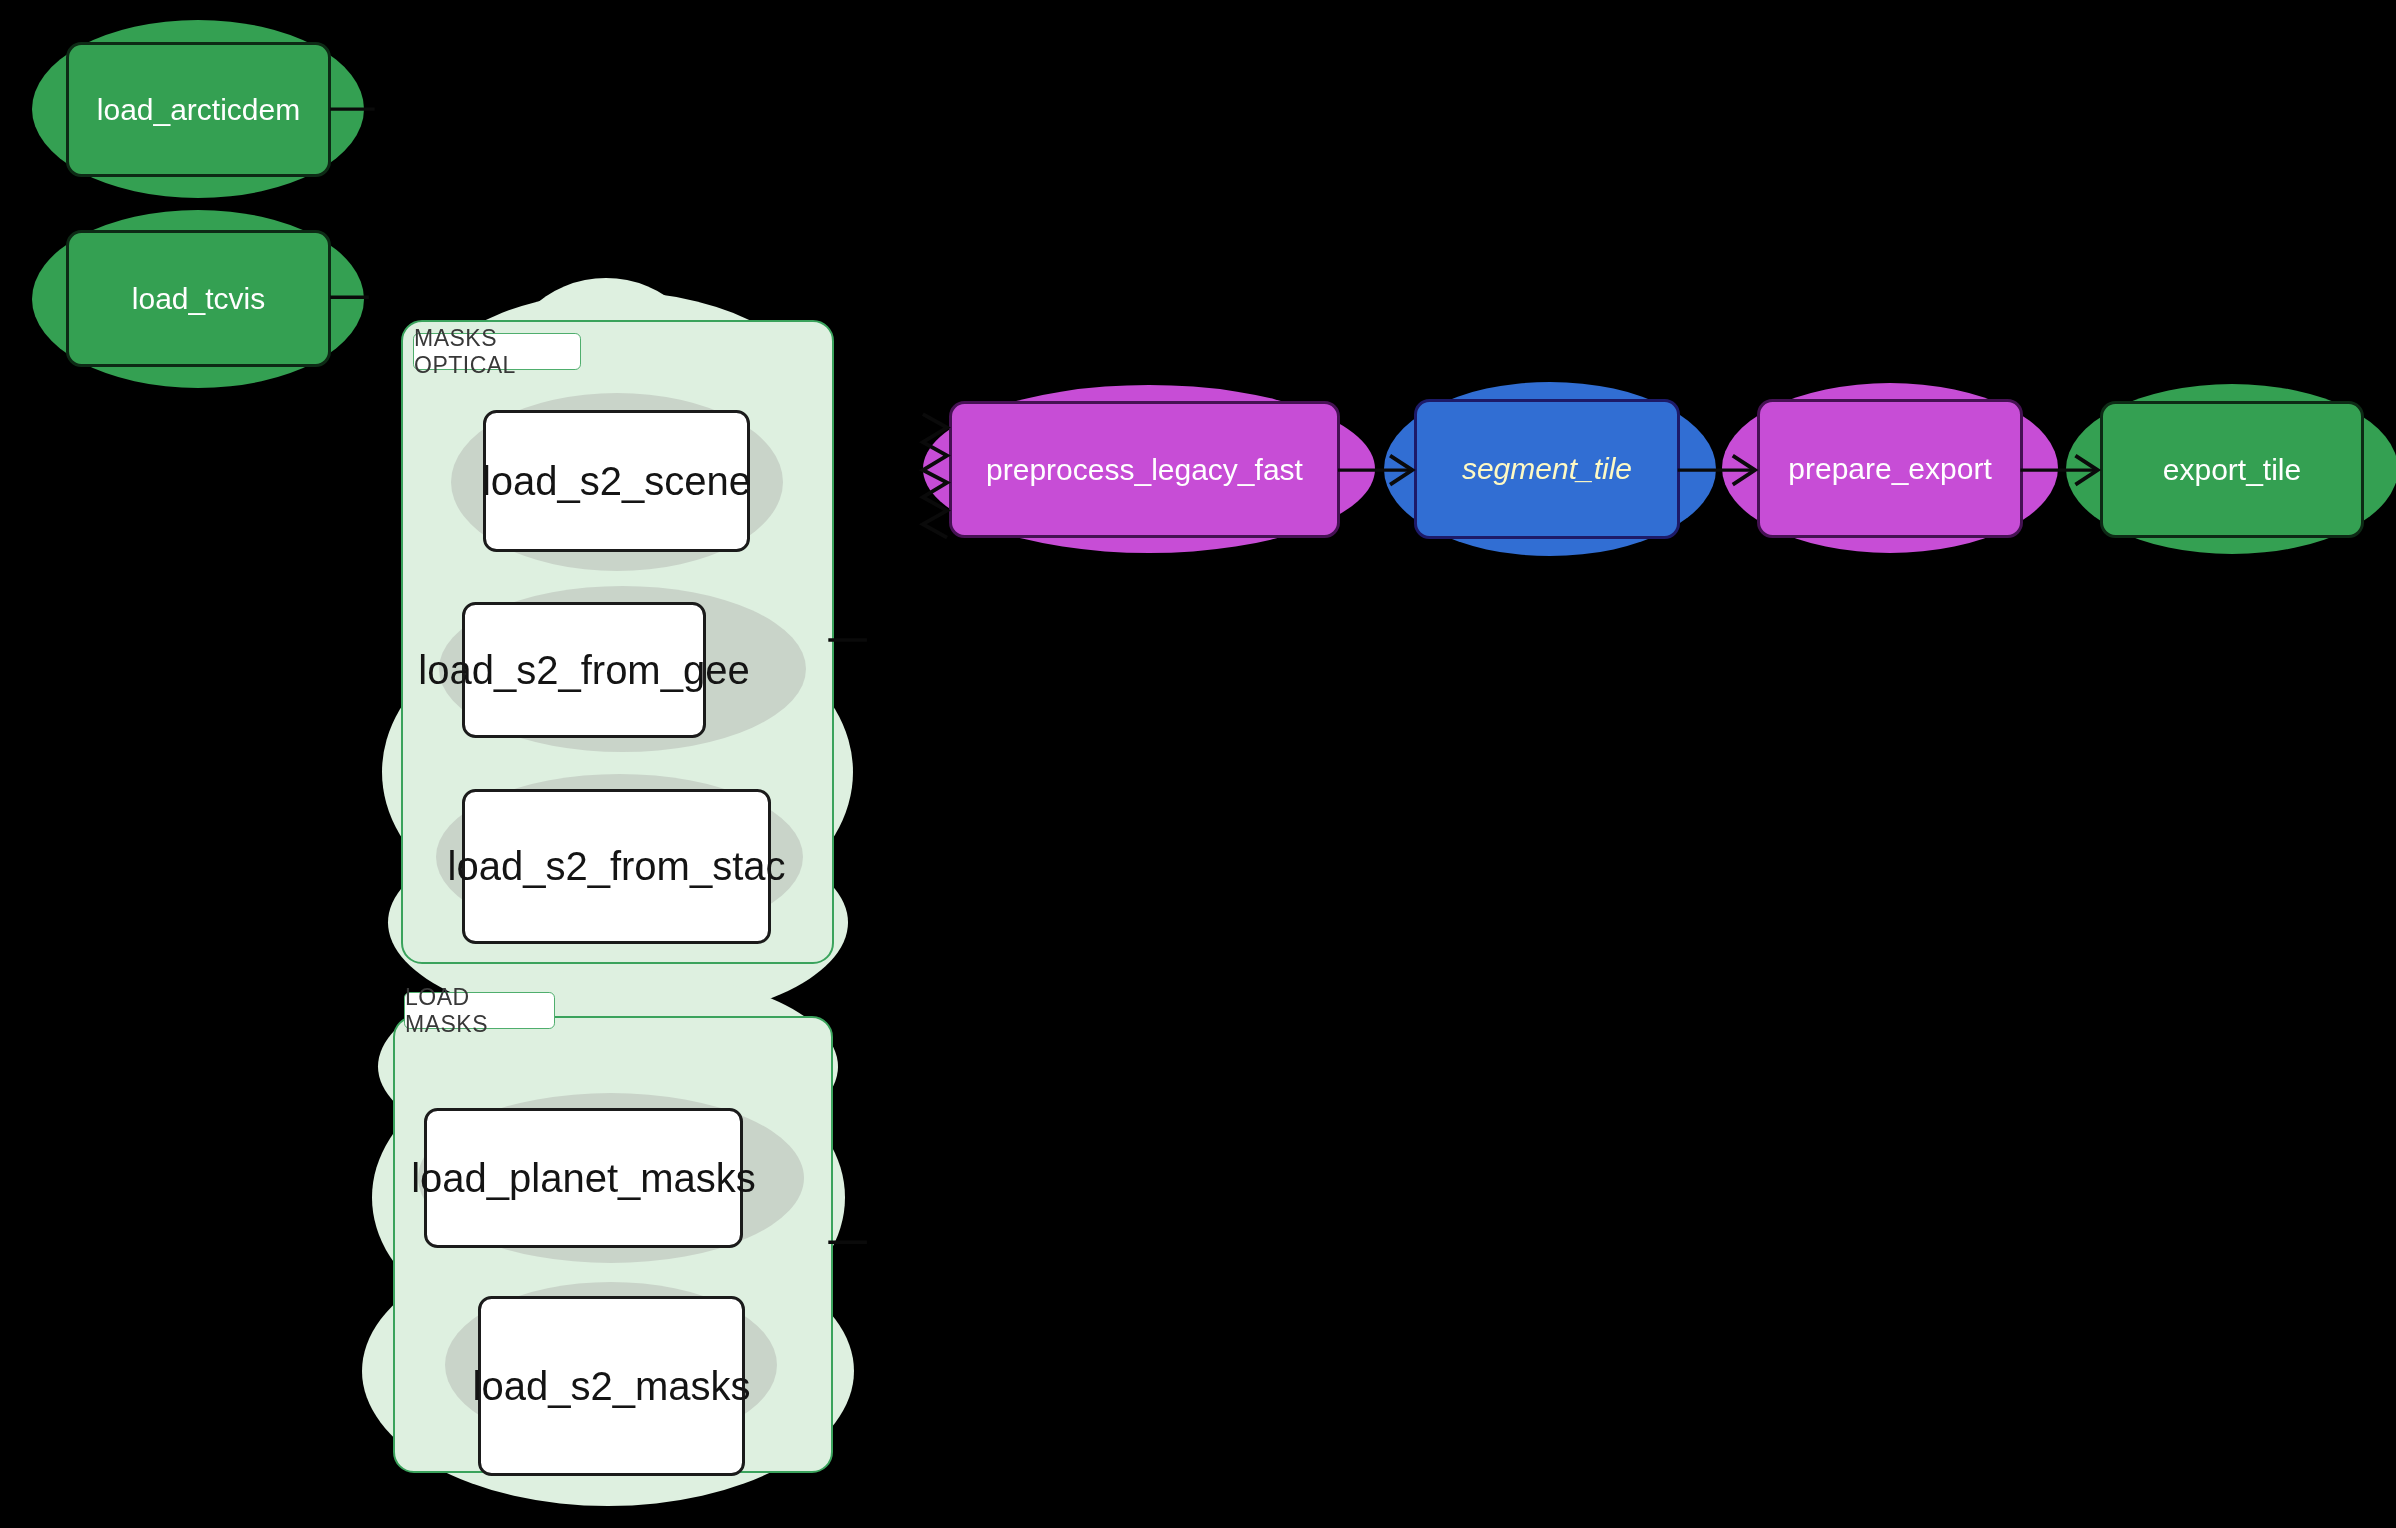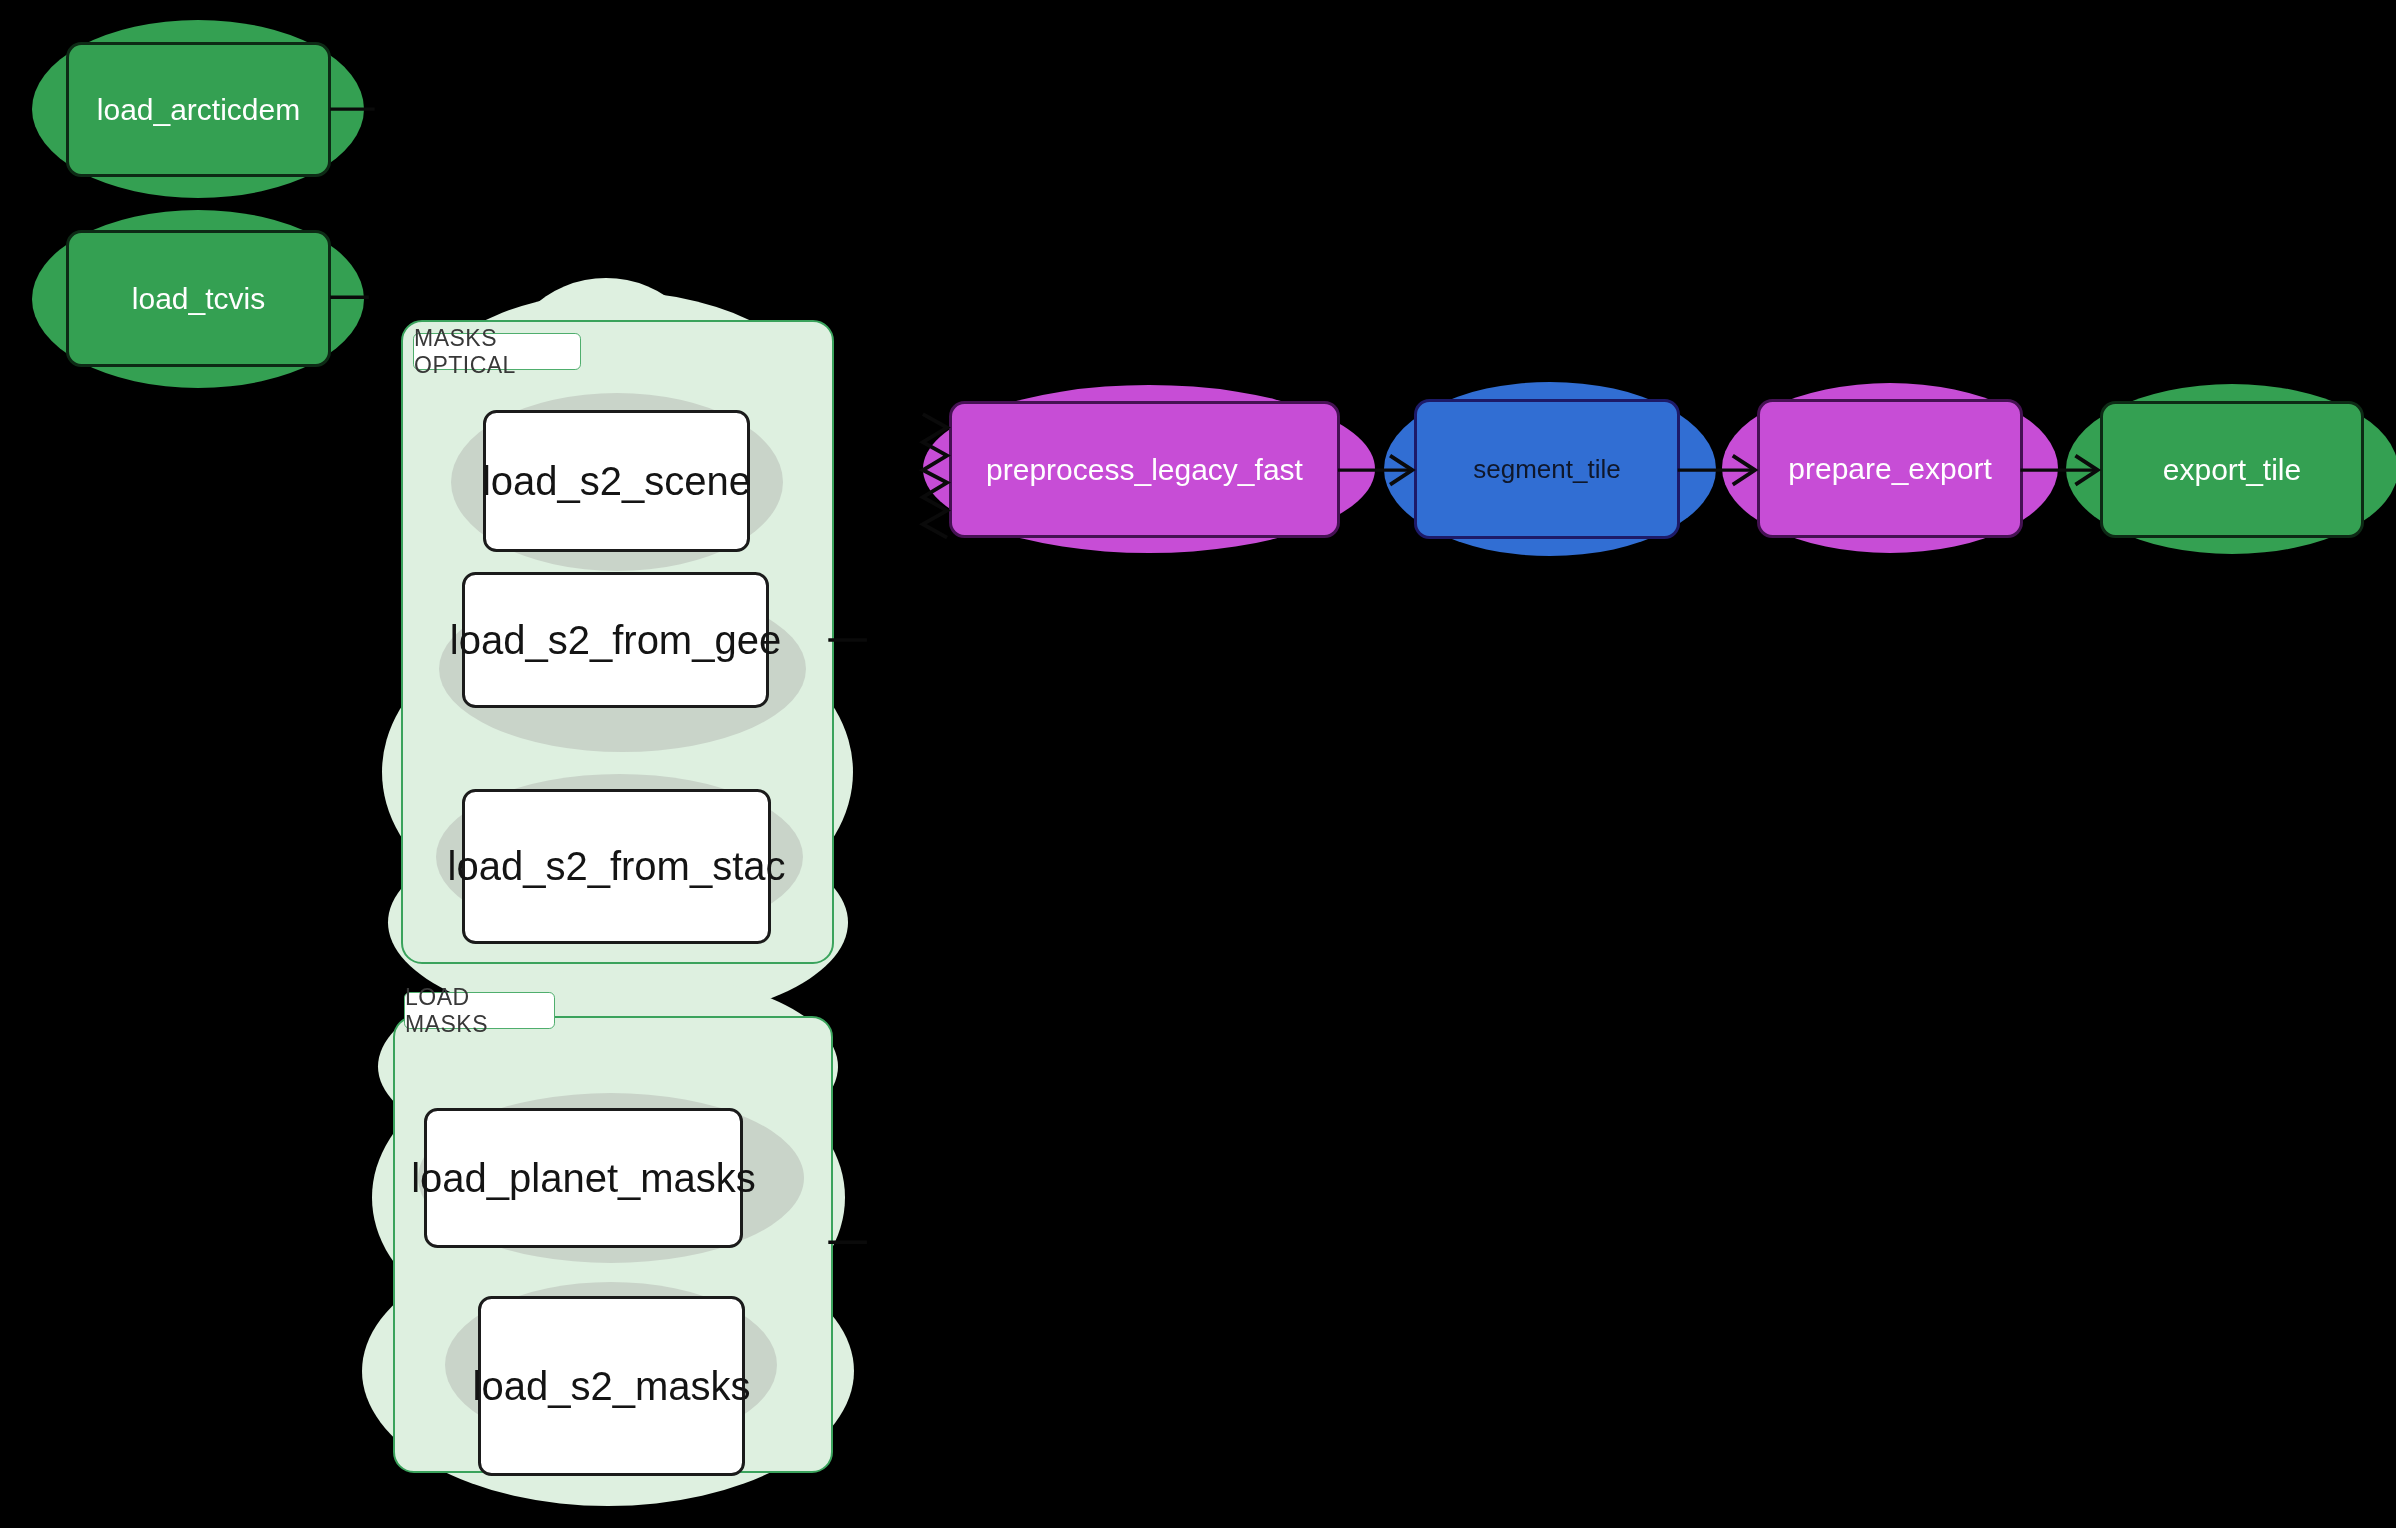--- a/index.html
+++ b/index.html
@@ -21,21 +21,21 @@
     position:absolute;background:#ffffff;border:1.9px solid #4fae6d;border-radius:5.8px;
     display:flex;align-items:center;justify-content:center;
     font-size:23px;color:#383838;letter-spacing:0.5px;z-index:4;box-sizing:border-box;
   }
   .noderect{
     position:absolute;display:flex;align-items:center;justify-content:center;
     border-radius:15.4px;box-sizing:border-box;z-index:2;white-space:nowrap;
   }
   .noderect.green{background:#34a052;border:3.9px solid #0d2a15;color:#ffffff;font-size:30px;text-align:center;}
   .noderect.magenta{background:#c74dd6;border:3.9px solid #451153;color:#ffffff;font-size:30px;}
-  .noderect.blue{background:#316ed3;border:3.9px solid #1d1a68;color:#0f172a;font-size:26px;}
+  .noderect.blue{background:#316ed3;border:3.9px solid #1d1a68;color:#fef9c3;font-size:30px;font-style:italic;}
   .whitebox{
     position:absolute;display:flex;align-items:center;justify-content:center;
     background:#ffffff;border:3.4px solid #1b1b1b;border-radius:13.5px;
     color:#141414;font-size:40px;z-index:4;box-sizing:border-box;white-space:nowrap;
   }
   svg.edges{position:absolute;left:0;top:0;z-index:10;pointer-events:none;}
 </style>
 </head>
 <body>
 
@@ -64,21 +64,21 @@
   <div class="cluster-label" style="left:413px;top:333px;width:168px;height:37px;">
     <span>MASKS OPTICAL</span>
   </div>
 
   <div class="blob gray" style="left:451px;top:393px;width:332px;height:178px;"></div>
   <div class="whitebox" style="left:483px;top:410px;width:267px;height:142px;">
     <span>load_s2_scene</span>
   </div>
 
   <div class="blob gray" style="left:439px;top:586px;width:367px;height:166px;"></div>
-  <div class="whitebox" style="left:462px;top:572px;width:307px;height:136px;">
+  <div class="whitebox" style="left:462px;top:602px;width:244px;height:136px;">
     <span>load_s2_from_gee</span>
   </div>
 
   <div class="blob gray" style="left:436px;top:774px;width:367px;height:166px;"></div>
   <div class="whitebox" style="left:462px;top:789px;width:309px;height:155px;">
     <span>load_s2_from_stac</span>
   </div>
 
   <div class="cluster" style="left:393px;top:1016px;width:440px;height:457px;"></div>
   <div class="cluster-label" style="left:404px;top:992px;width:151px;height:37px;">

